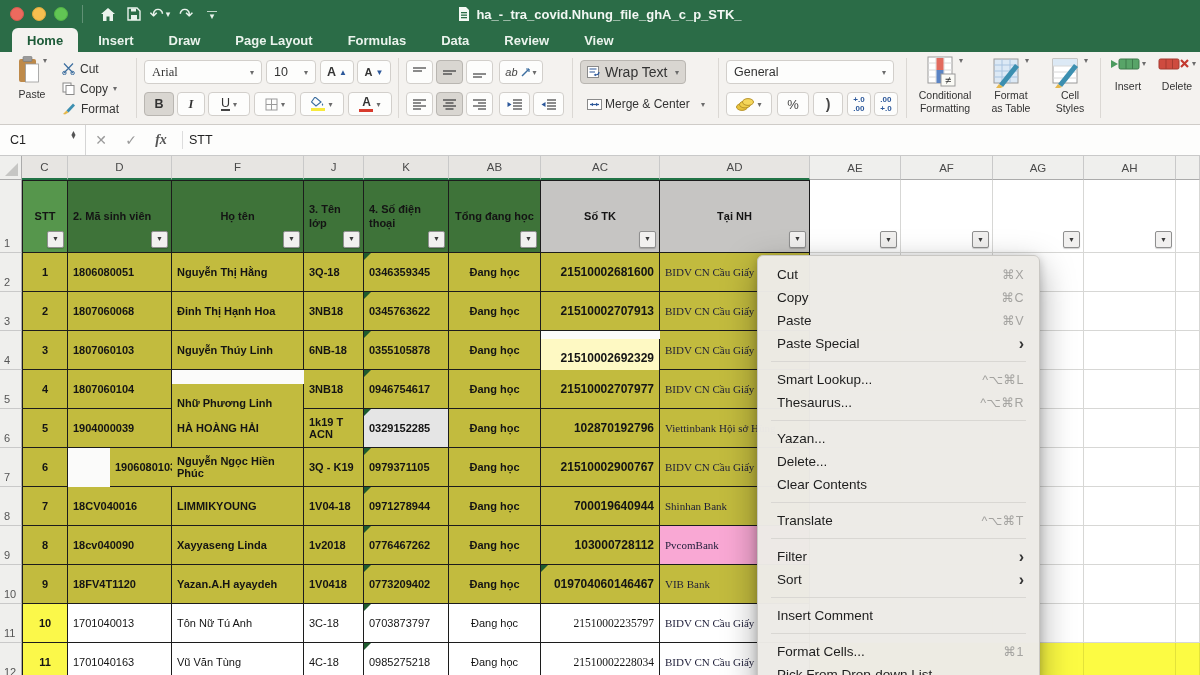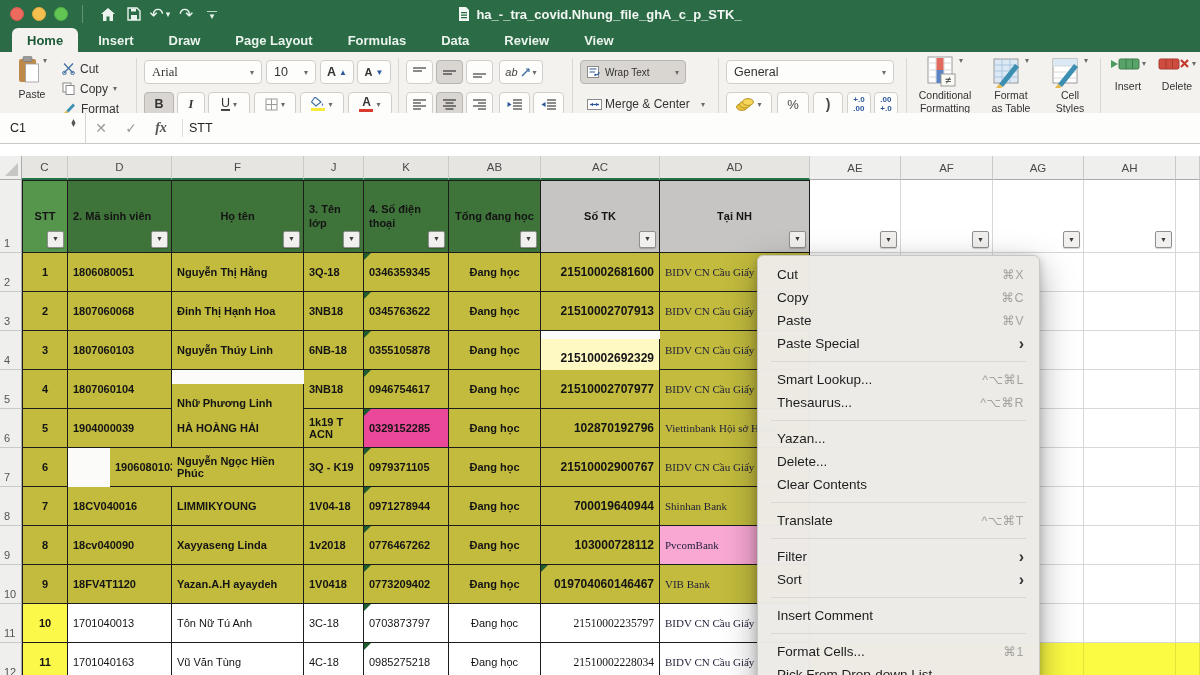--- a/index.html
+++ b/index.html
@@ -33,21 +33,21 @@
   .bigbtn{position:absolute;top:4px;height:66px;display:flex;flex-direction:column;align-items:center;gap:1px;font-size:10.5px;color:#333;text-align:center;line-height:1.25;}
   .caret{font-size:8px;color:#6b6b6b;}
   .combo{justify-content:space-between;padding:0 7px;}
   .two{white-space:pre-line;font-size:8px;line-height:1.15;color:#2b579a;font-weight:700;}
   .ubar{border-bottom:2px solid #444;line-height:1;}
   .abar{display:flex;flex-direction:column;align-items:center;line-height:1;}
   .abar .bar{width:14px;height:3px;margin-top:1px;}
   .icon-svg{display:block;}
 
   
-  .formulabar{position:absolute;left:0;top:113px;width:100%;height:31px;background:#FDFDFC;border-bottom:1px solid #C9C9C9;box-sizing:border-box;display:flex;align-items:center;}
+  .formulabar{position:absolute;left:0;top:125px;width:100%;height:31px;background:#FDFDFC;border-bottom:1px solid #C9C9C9;box-sizing:border-box;display:flex;align-items:center;}
   .namebox{width:86px;height:100%;border-right:1px solid #D5D5D5;display:flex;align-items:center;padding-left:10px;box-sizing:border-box;font-size:12.5px;color:#222;position:relative;}
   .spinner{position:absolute;right:8px;top:6px;display:flex;flex-direction:column;line-height:0.55;font-size:7px;color:#555;}
   .fb-ic{width:30px;text-align:center;color:#9a9a9a;font-size:14px;}
   .fb-fx{font-family:"Liberation Serif","DejaVu Serif",serif;font-style:italic;font-weight:700;color:#555;font-size:14px;}
   .fb-divider{width:1px;height:18px;background:#DDD;margin:0 6px;}
   .fb-content{font-size:12.5px;color:#222;}
 
   
   #sheet{position:absolute;left:0;top:156px;width:1200px;height:519px;background:#FBFBFA;overflow:hidden;}
   .colhdr{position:absolute;top:0;height:24px;box-sizing:border-box;background:#EFEFED;border-right:1px solid #C9C9C9;border-bottom:1px solid #ABABAB;display:flex;align-items:center;justify-content:center;font-size:11.5px;color:#4a4a4a;}
@@ -278,21 +278,21 @@
       </div>
     <div class="vdiv" style="left:572px;"></div>
 
     <div class="rbtn pressed" style="left:580px;top:8px;width:106px;justify-content:flex-start;padding:0 6px;">
       <svg class="icon-svg" width="15" height="12" viewBox="0 0 15 12">
           <rect x="0.5" y="0.5" width="11" height="11" fill="#fff" stroke="#8a8a8a"></rect>
           <path d="M2.5 3 H9.5 M2.5 6 H8" stroke="#2b579a" stroke-width="1.2"></path>
           <path d="M8 9 q4 0 4 -3" fill="none" stroke="#2b579a" stroke-width="1.2"></path>
           <path d="M8.8 9 L11 10.4 V7.6 Z" fill="#2b579a" transform="translate(-2.2,-0.1)"></path>
         </svg>
-      <span style="font-size:10px;">Wrap Text</span>
+      <span style="font-size:14px;">Wrap Text</span>
         <span class="caret" style="margin-left:auto;">▾</span>
     </div>
     <div class="rbtn" style="left:580px;top:40px;width:132px;justify-content:flex-start;padding:0 6px;background:transparent;border-color:transparent;">
       <svg class="icon-svg" width="15" height="11" viewBox="0 0 15 11">
           <rect x="0.5" y="0.5" width="14" height="10" fill="#fff" stroke="#8a8a8a"></rect>
           <path d="M3 5.5 H12" stroke="#2b579a" stroke-width="1.2"></path>
           <path d="M3.5 5.5 L6 3.8 V7.2 Z M11.5 5.5 L9 3.8 V7.2 Z" fill="#2b579a"></path>
         </svg>
       <span style="font-size:12px;">Merge &amp; Center</span>
         <span class="caret" style="margin-left:auto;">▾</span>
@@ -525,21 +525,21 @@
       <div class="cell z-olive c-bank" style="left: 660px; width: 150px; top: 214px; height: 39px; background: rgb(194, 187, 62);">BIDV CN Cầu Giấy</div>
       <div class="cell empty" style="left: 810px; width: 91px; top: 214px; height: 39px;"></div>
       <div class="cell empty" style="left: 901px; width: 92px; top: 214px; height: 39px;"></div>
       <div class="cell empty" style="left: 993px; width: 91px; top: 214px; height: 39px;"></div>
       <div class="cell empty" style="left: 1084px; width: 92px; top: 214px; height: 39px;"></div>
       <div class="cell empty" style="left: 1176px; width: 24px; top: 214px; height: 39px;"></div>
       <div class="cell z-olive c-stt leftb" style="left: 22px; width: 46px; top: 253px; height: 39px; background: rgb(194, 187, 62);">5</div>
       <div class="cell z-olive c-msv" style="left: 68px; width: 104px; top: 253px; height: 39px; background: rgb(194, 187, 62);">1904000039</div>
       <div class="cell z-olive c-name" style="left: 172px; width: 132px; top: 253px; height: 39px; background: rgb(194, 187, 62);">HÀ HOÀNG HẢI</div>
       <div class="cell z-olive c-lop" style="left: 304px; width: 60px; top: 253px; height: 39px; background: rgb(194, 187, 62);">1k19 T ACN</div>
-      <div class="cell z-olive c-sdt tri" style="left: 364px; width: 85px; top: 253px; height: 39px; background: #ec4899;">0329152285</div>
+      <div class="cell z-olive c-sdt tri" style="left: 364px; width: 85px; top: 253px; height: 39px; background: #e5e5e5;">0329152285</div>
       <div class="cell z-olive c-status jc" style="left: 449px; width: 92px; top: 253px; height: 39px; background: rgb(194, 187, 62);">Đang học</div>
       <div class="cell z-olive c-sotk" style="left: 541px; width: 119px; top: 253px; height: 39px; background: rgb(194, 187, 62);">102870192796</div>
       <div class="cell z-olive c-bank ovf" style="left: 660px; width: 150px; top: 253px; height: 39px; background: rgb(194, 187, 62);">Viettinbank Hội sở Hùng</div>
       <div class="cell empty" style="left: 810px; width: 91px; top: 253px; height: 39px;"></div>
       <div class="cell empty" style="left: 901px; width: 92px; top: 253px; height: 39px;"></div>
       <div class="cell empty" style="left: 993px; width: 91px; top: 253px; height: 39px;"></div>
       <div class="cell empty" style="left: 1084px; width: 92px; top: 253px; height: 39px;"></div>
       <div class="cell empty" style="left: 1176px; width: 24px; top: 253px; height: 39px;"></div>
       <div class="cell z-olive c-stt leftb" style="left: 22px; width: 46px; top: 292px; height: 39px; background: rgb(194, 187, 62);">6</div>
       <div class="cell z-olive c-msv" style="left: 68px; width: 104px; top: 292px; height: 39px; background: rgb(194, 187, 62); margin-left: 42px;">1906080103</div>

